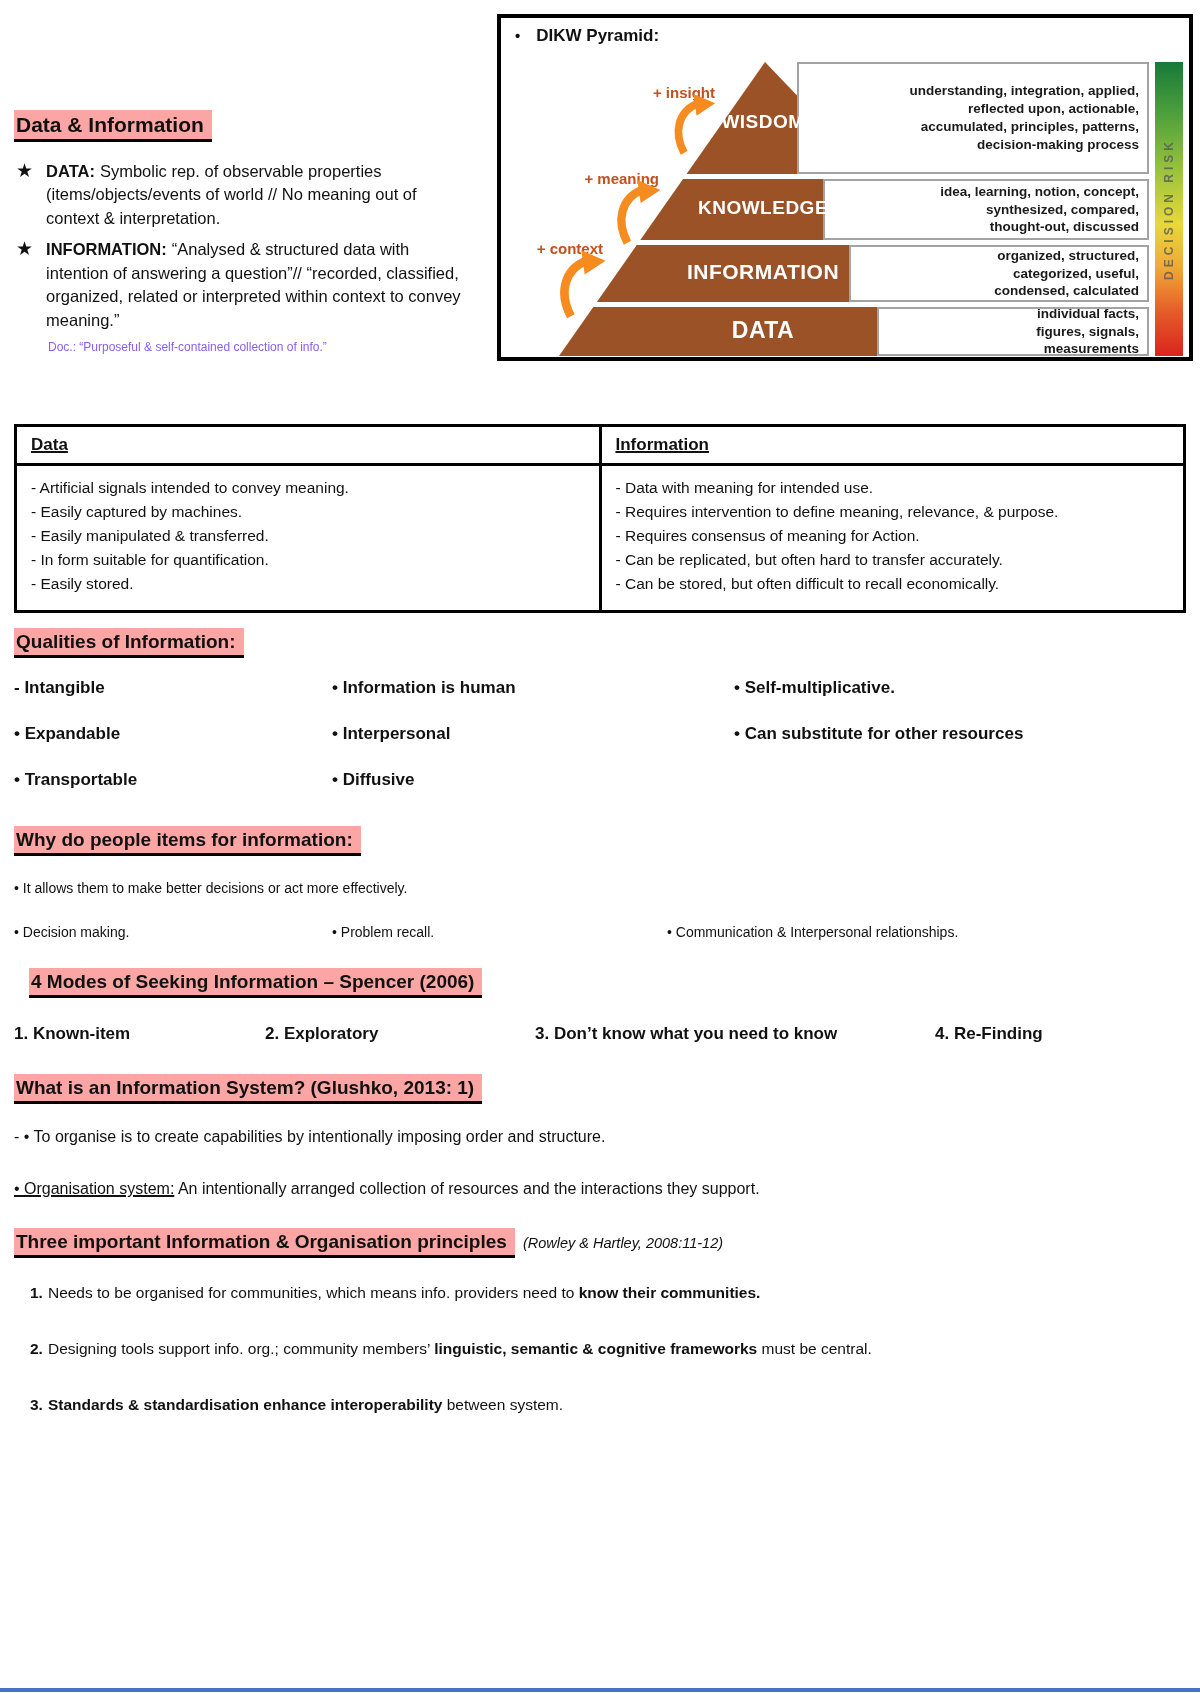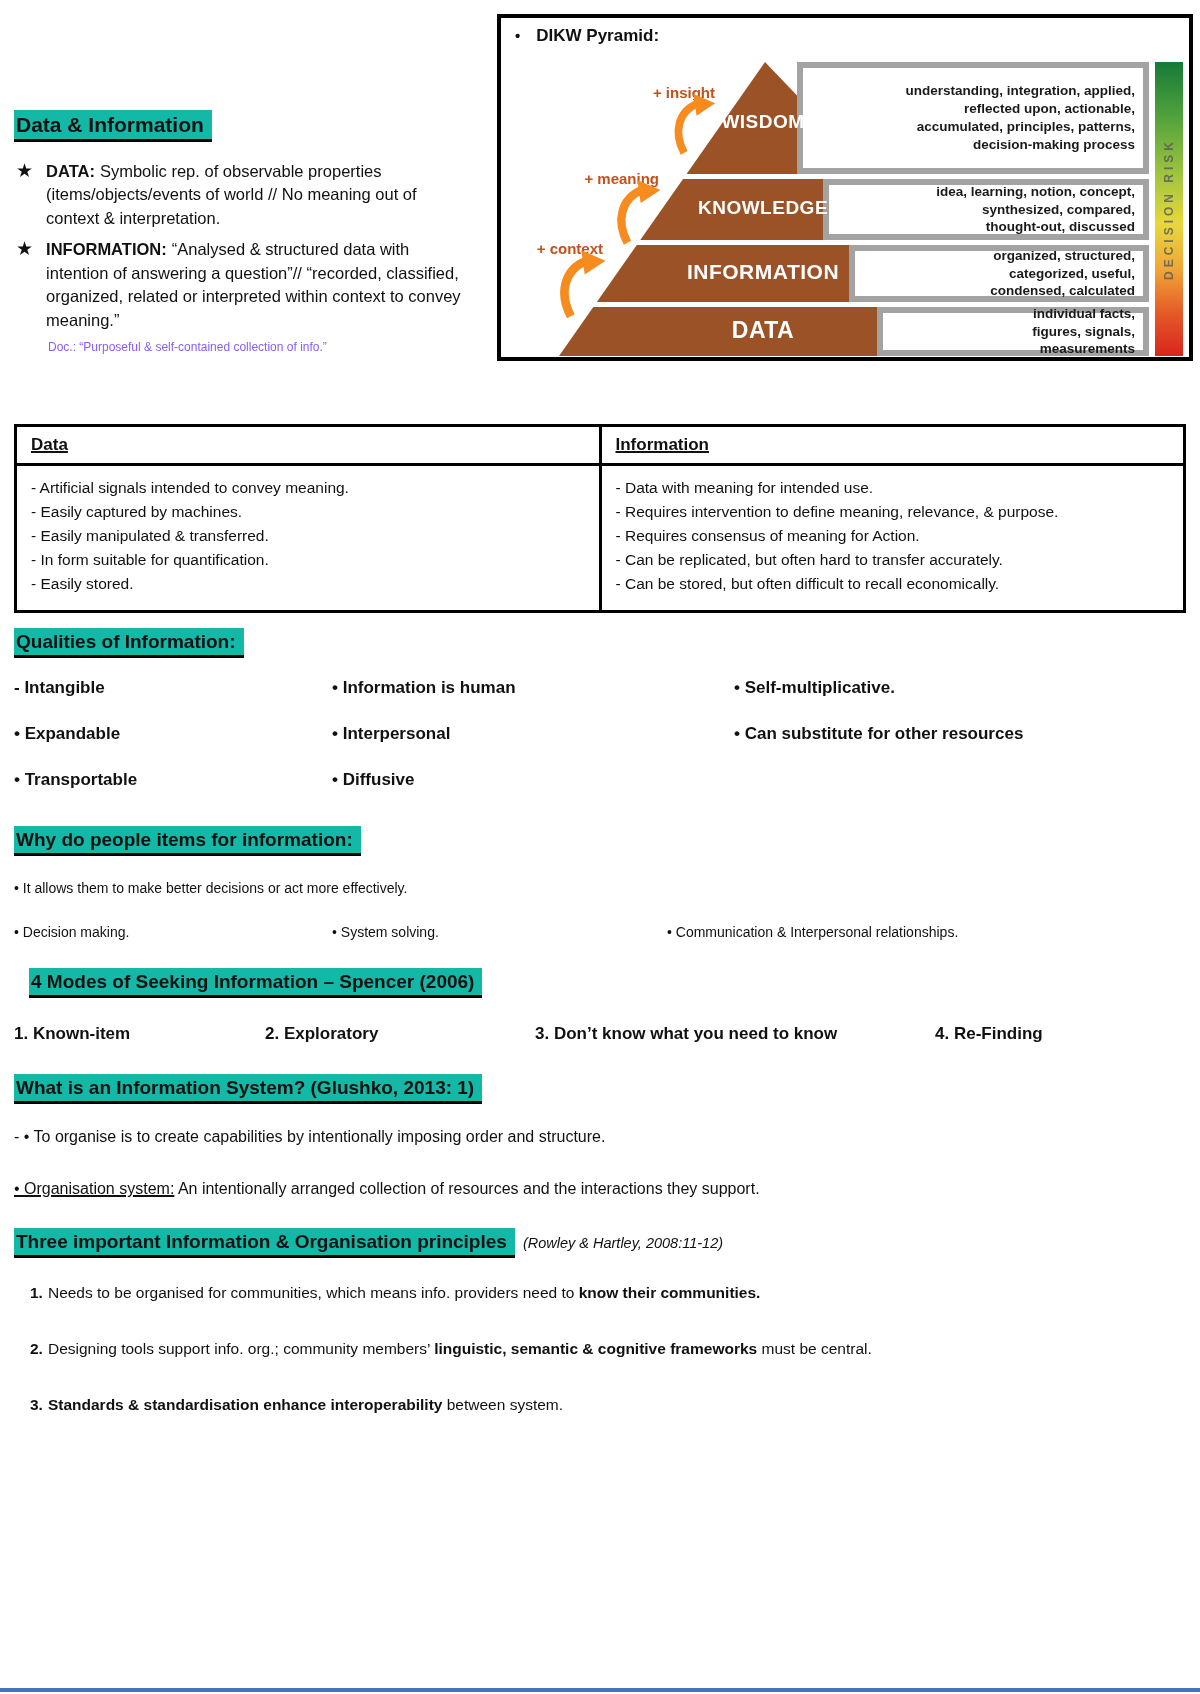--- a/index.html
+++ b/index.html
@@ -7,41 +7,41 @@
         font-family:"Liberation Sans",sans-serif;color:#111;}
   .abs{position:absolute;}
 
   
   .title-block{left:14px;top:18px;background:#d5e3e6;padding:4px 16px 0 6px;border-bottom:4px solid #000;}
   .title-text{display:inline-block;font-family:"DejaVu Serif",serif;font-weight:400;
               font-size:21px;letter-spacing:1.5px;text-transform:uppercase;
               transform:scaleY(1.55);transform-origin:bottom;line-height:38px;}
 
   
-  .pink-heading{display:inline-block;background:#14b8a6;font-weight:bold;font-size:19px;
+  .pink-heading{display:inline-block;background:#fca5a5;font-weight:bold;font-size:19px;
                 padding:3px 8px 2px 2px;border-bottom:3px solid #000;}
   .big{font-size:21px;}
 
   
   .star-list{left:16px;top:160px;width:452px;}
   .star-item{display:flex;gap:13px;margin-bottom:8px;font-size:16.5px;line-height:1.42;}
   .star{font-size:19px;line-height:1.2;}
   .lead{font-weight:bold;margin-right:5px;}
   .doc-note{color:#8b5cf6;font-size:12px;margin-left:32px;margin-top:8px;}
 
   
   .figure{left:497px;top:14px;width:696px;height:347px;border:4px solid #000;box-sizing:border-box;background:#fff;}
   .fig-caption{position:absolute;top:8px;left:14px;font-weight:bold;font-size:17px;}
   .fig-caption .dot{margin-right:16px;font-size:15px;}
   .triangle{position:absolute;left:58px;top:44px;width:487px;height:294px;background:#9b5226;
             clip-path:polygon(42.3% 0,100% 100%,0 100%);}
   .stripe{position:absolute;left:6px;width:647px;height:5px;background:#fff;}
   .pyr-label{position:absolute;transform:translate(-50%,-50%);color:#fff;font-weight:bold;
              letter-spacing:.5px;white-space:nowrap;}
-  .desc-box{position:absolute;right:40px;box-sizing:border-box;border:6px solid #a3a3a3;background:#fff;
+  .desc-box{position:absolute;right:40px;box-sizing:border-box;border:2px solid #a3a3a3;background:#fff;
             display:flex;align-items:center;justify-content:flex-end;padding:3px 8px;}
   .desc-box span{display:block;width:100%;text-align:right;font-weight:bold;font-size:13.5px;
                  line-height:1.32;white-space:pre-line;color:#1a1a1a;}
   .arrow-label{position:absolute;transform:translateX(-100%);color:#c2511c;font-weight:bold;
                font-size:15px;white-space:nowrap;}
   .arrow-svg{position:absolute;}
   .risk-bar{position:absolute;right:6px;top:44px;width:28px;height:294px;display:flex;align-items:center;justify-content:center;
             background:linear-gradient(to bottom,#167a38 0%,#4fa13c 18%,#9ec43e 38%,#e8d83c 55%,#f0a838 70%,#e55c28 85%,#d9251d 100%);}
   .risk-bar span{writing-mode:vertical-rl;transform:rotate(180deg);font-size:12px;font-weight:bold;
                  letter-spacing:4px;color:rgba(85,90,85,.78);}
@@ -196,21 +196,21 @@
     <div>• Transportable</div>
     <div>• Diffusive</div>
   </div>
 
   <div class="abs why-heading">
     <span class="pink-heading">Why do people items for information:</span>
   </div>
   <div class="abs why-intro">• It allows them to make better decisions or act more effectively.</div>
   <div class="abs why-row">
     <div>• Decision making.</div>
-    <div>• System solving.</div>
+    <div>• Problem recall.</div>
     <div>• Communication &amp; Interpersonal relationships.</div>
   </div>
 
   <div class="abs modes-heading">
     <span class="pink-heading">4 Modes of Seeking Information – Spencer (2006)</span>
   </div>
   <div class="abs modes-row">
     <div>1. Known-item</div>
     <div>2. Exploratory</div>
     <div>3. Don’t know what you need to know</div>

